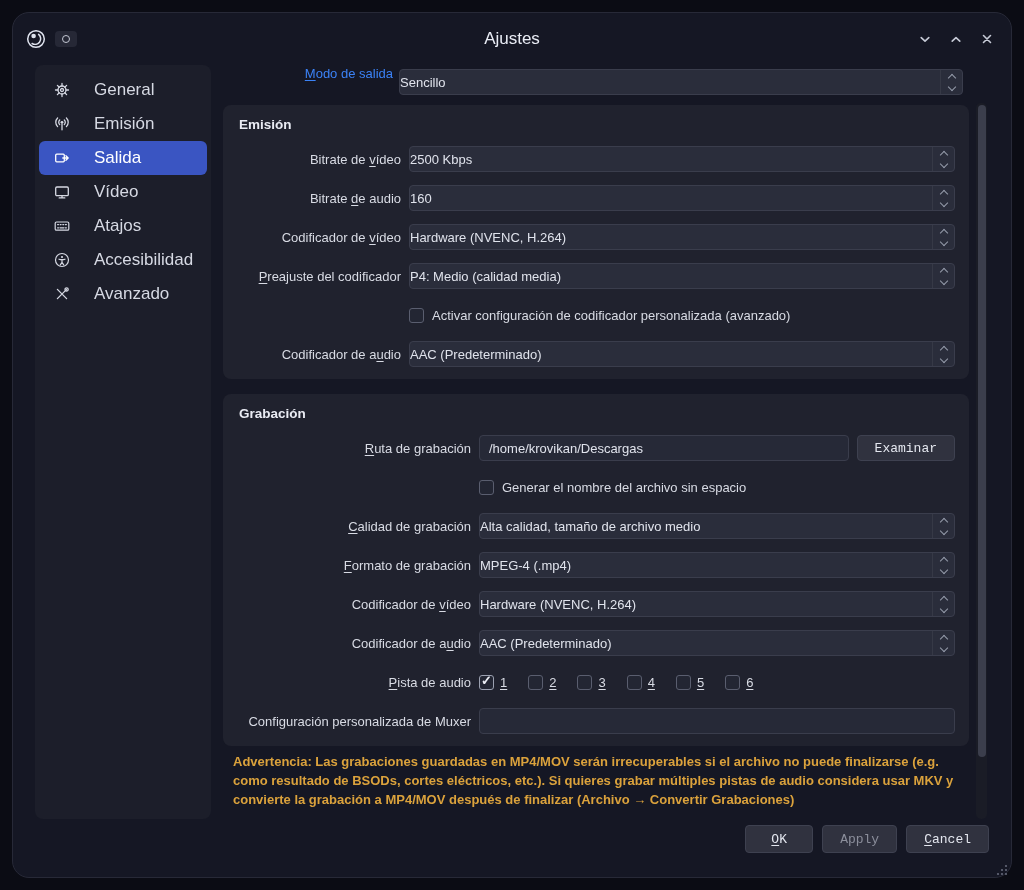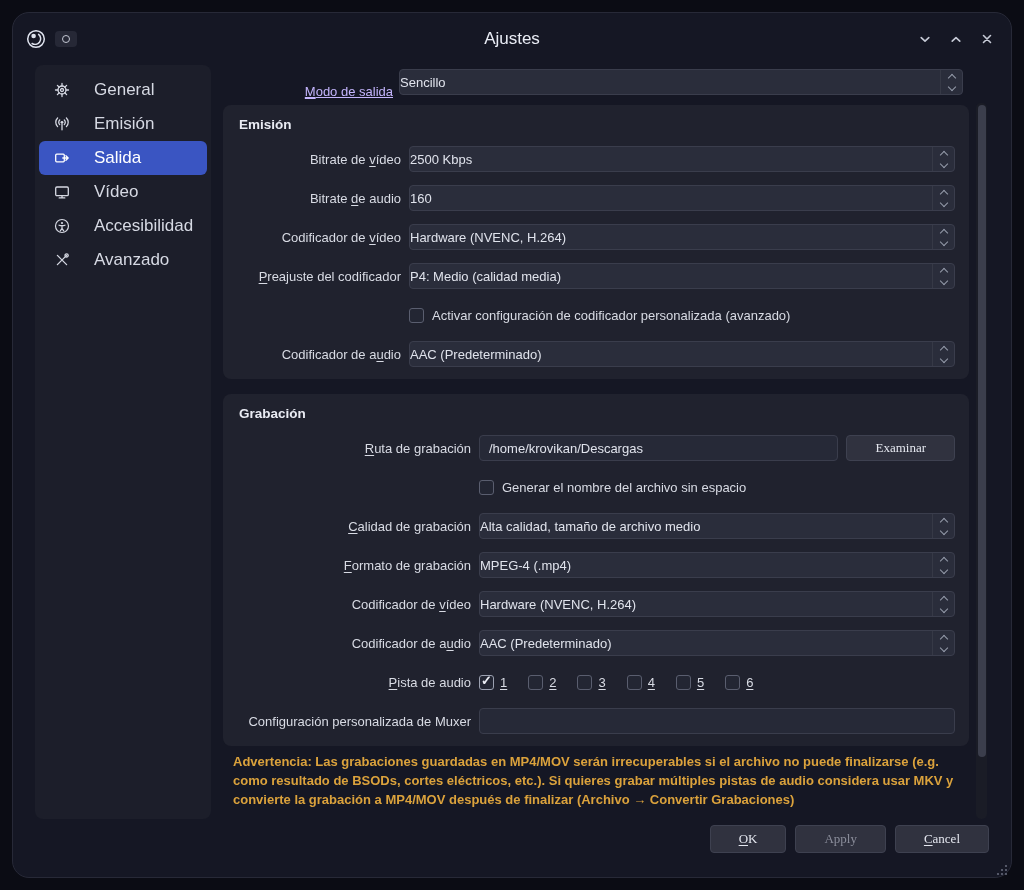--- a/index.html
+++ b/index.html
@@ -33,30 +33,30 @@
            display:flex; align-items:center; font-size:13px; color:#e0e3ec; box-sizing:border-box; }
   .cval { overflow:hidden; white-space:nowrap; }
   .spin { margin-left:auto; align-self:stretch; width:21px; flex:none; display:flex; flex-direction:column;
           align-items:center; justify-content:center; gap:3px; border-left:1px solid rgba(255,255,255,0.06); }
   .car { display:block; width:6px; height:6px; box-sizing:border-box; }
   .car.up { border-left:1.5px solid #969cab; border-top:1.5px solid #969cab; transform:rotate(45deg); }
   .car.dn { border-right:1.5px solid #969cab; border-bottom:1.5px solid #969cab; transform:rotate(45deg); }
   .text-input { flex:1; height:26px; background:#262937; border:1px solid #3a3d4c; border-radius:4px;
                 color:#e0e3ec; font-size:13px; padding:0 9px; box-sizing:border-box; font-family:inherit; outline:none; min-width:0; }
   .btn { height:26px; background:#30323f; border:1px solid #3e4150; border-radius:4px; color:#e4e7ef;
-         font-size:13px; padding:0 28px; font-family:Liberation Serif, serif; }
+         font-size:13px; padding:0 17px; font-family:Liberation Mono, monospace; }
   .fbtn { height:28px; min-width:68px; }
   .fbtn.disabled { color:#8b8e9b; }
   .cb { flex:none; width:15px; height:15px; background:#232633; border:1px solid #5a5e6f; border-radius:3px;
         position:relative; box-sizing:border-box; display:inline-block; }
   .cb.checked { border-color:#9ba0b0; }
   .cb.checked::after { content:"✓"; position:absolute; left:1px; top:-3px; font-size:13px; font-weight:bold; color:#eceef5; }
   .cb-label { font-size:13px; color:#d8dbe4; }
   
-  .mode-label { position:absolute; left:198px; top:71px; width:182px; text-align:right; font-size:13px; color:#c4b5fd;text-decoration:underline; }
+  .mode-label { position:absolute; left:198px; top:53px; width:182px; text-align:right; font-size:13px; color:#3b82f6; }
   .mode-combo { position:absolute; left:386px; top:56px; width:564px; }
   .panel { position:absolute; left:210px; width:746px; background:#20222e; border-radius:8px;
            padding:12px 14px; box-sizing:border-box; }
   .panel.streaming { top:92px; }
   .panel.recording { top:381px; }
   .panel-title { font-size:13.5px; font-weight:bold; color:#eaecf4; margin:0 0 14px 2px; }
   .frow { display:flex; align-items:center; margin-bottom:13px; min-height:26px; }
   .frow:last-child { margin-bottom:0; }
   .flabel { flex:none; width:164px; margin-right:8px; text-align:right; font-size:13px; color:#d8dbe4; white-space:nowrap; }
   .recording .flabel { width:234px; }
@@ -135,20 +135,27 @@
     </div>
     <div class="side-item">
       <svg width="16" height="16" viewBox="0 0 16 16" fill="none" stroke="currentColor" stroke-width="1.3" stroke-linecap="round">
         <rect x="1.7" y="3" width="12.6" height="8.6" rx="1.2"></rect>
         <path d="M8 11.6v2.1M5.2 13.9h5.6"></path>
       </svg>
       <span>Vídeo</span>
     </div>
     <div class="side-item">
       <svg width="16" height="16" viewBox="0 0 16 16" fill="none" stroke="currentColor" stroke-width="1.2" stroke-linecap="round">
+        <rect x="1.2" y="4" width="13.6" height="8.2" rx="1.3"></rect>
+        <path d="M3.6 6.6h.9M6.2 6.6h.9M8.8 6.6h.9M11.4 6.6h1M3.6 9.8h1M6 9.8h4M11.4 9.8h1"></path>
+      </svg>
+      <span>Atajos</span>
+    </div>
+    <div class="side-item">
+      <svg width="16" height="16" viewBox="0 0 16 16" fill="none" stroke="currentColor" stroke-width="1.2" stroke-linecap="round">
         <circle cx="8" cy="8" r="6.5"></circle>
         <circle cx="8" cy="5" r="1.1" fill="currentColor" stroke="none"></circle>
         <path d="M5 7.2c2 .7 4 .7 6 0M8 8v2.4M8 10.4l-1.7 2.4M8 10.4l1.7 2.4"></path>
       </svg>
       <span>Accesibilidad</span>
     </div>
     <div class="side-item">
       <svg width="16" height="16" viewBox="0 0 16 16" fill="none" stroke="currentColor" stroke-width="1.3" stroke-linecap="round">
         <path d="M3.4 12.6L12.6 3.4M3.4 3.4l9.2 9.2"></path>
         <circle cx="12.6" cy="3.4" r="1.6"></circle>

